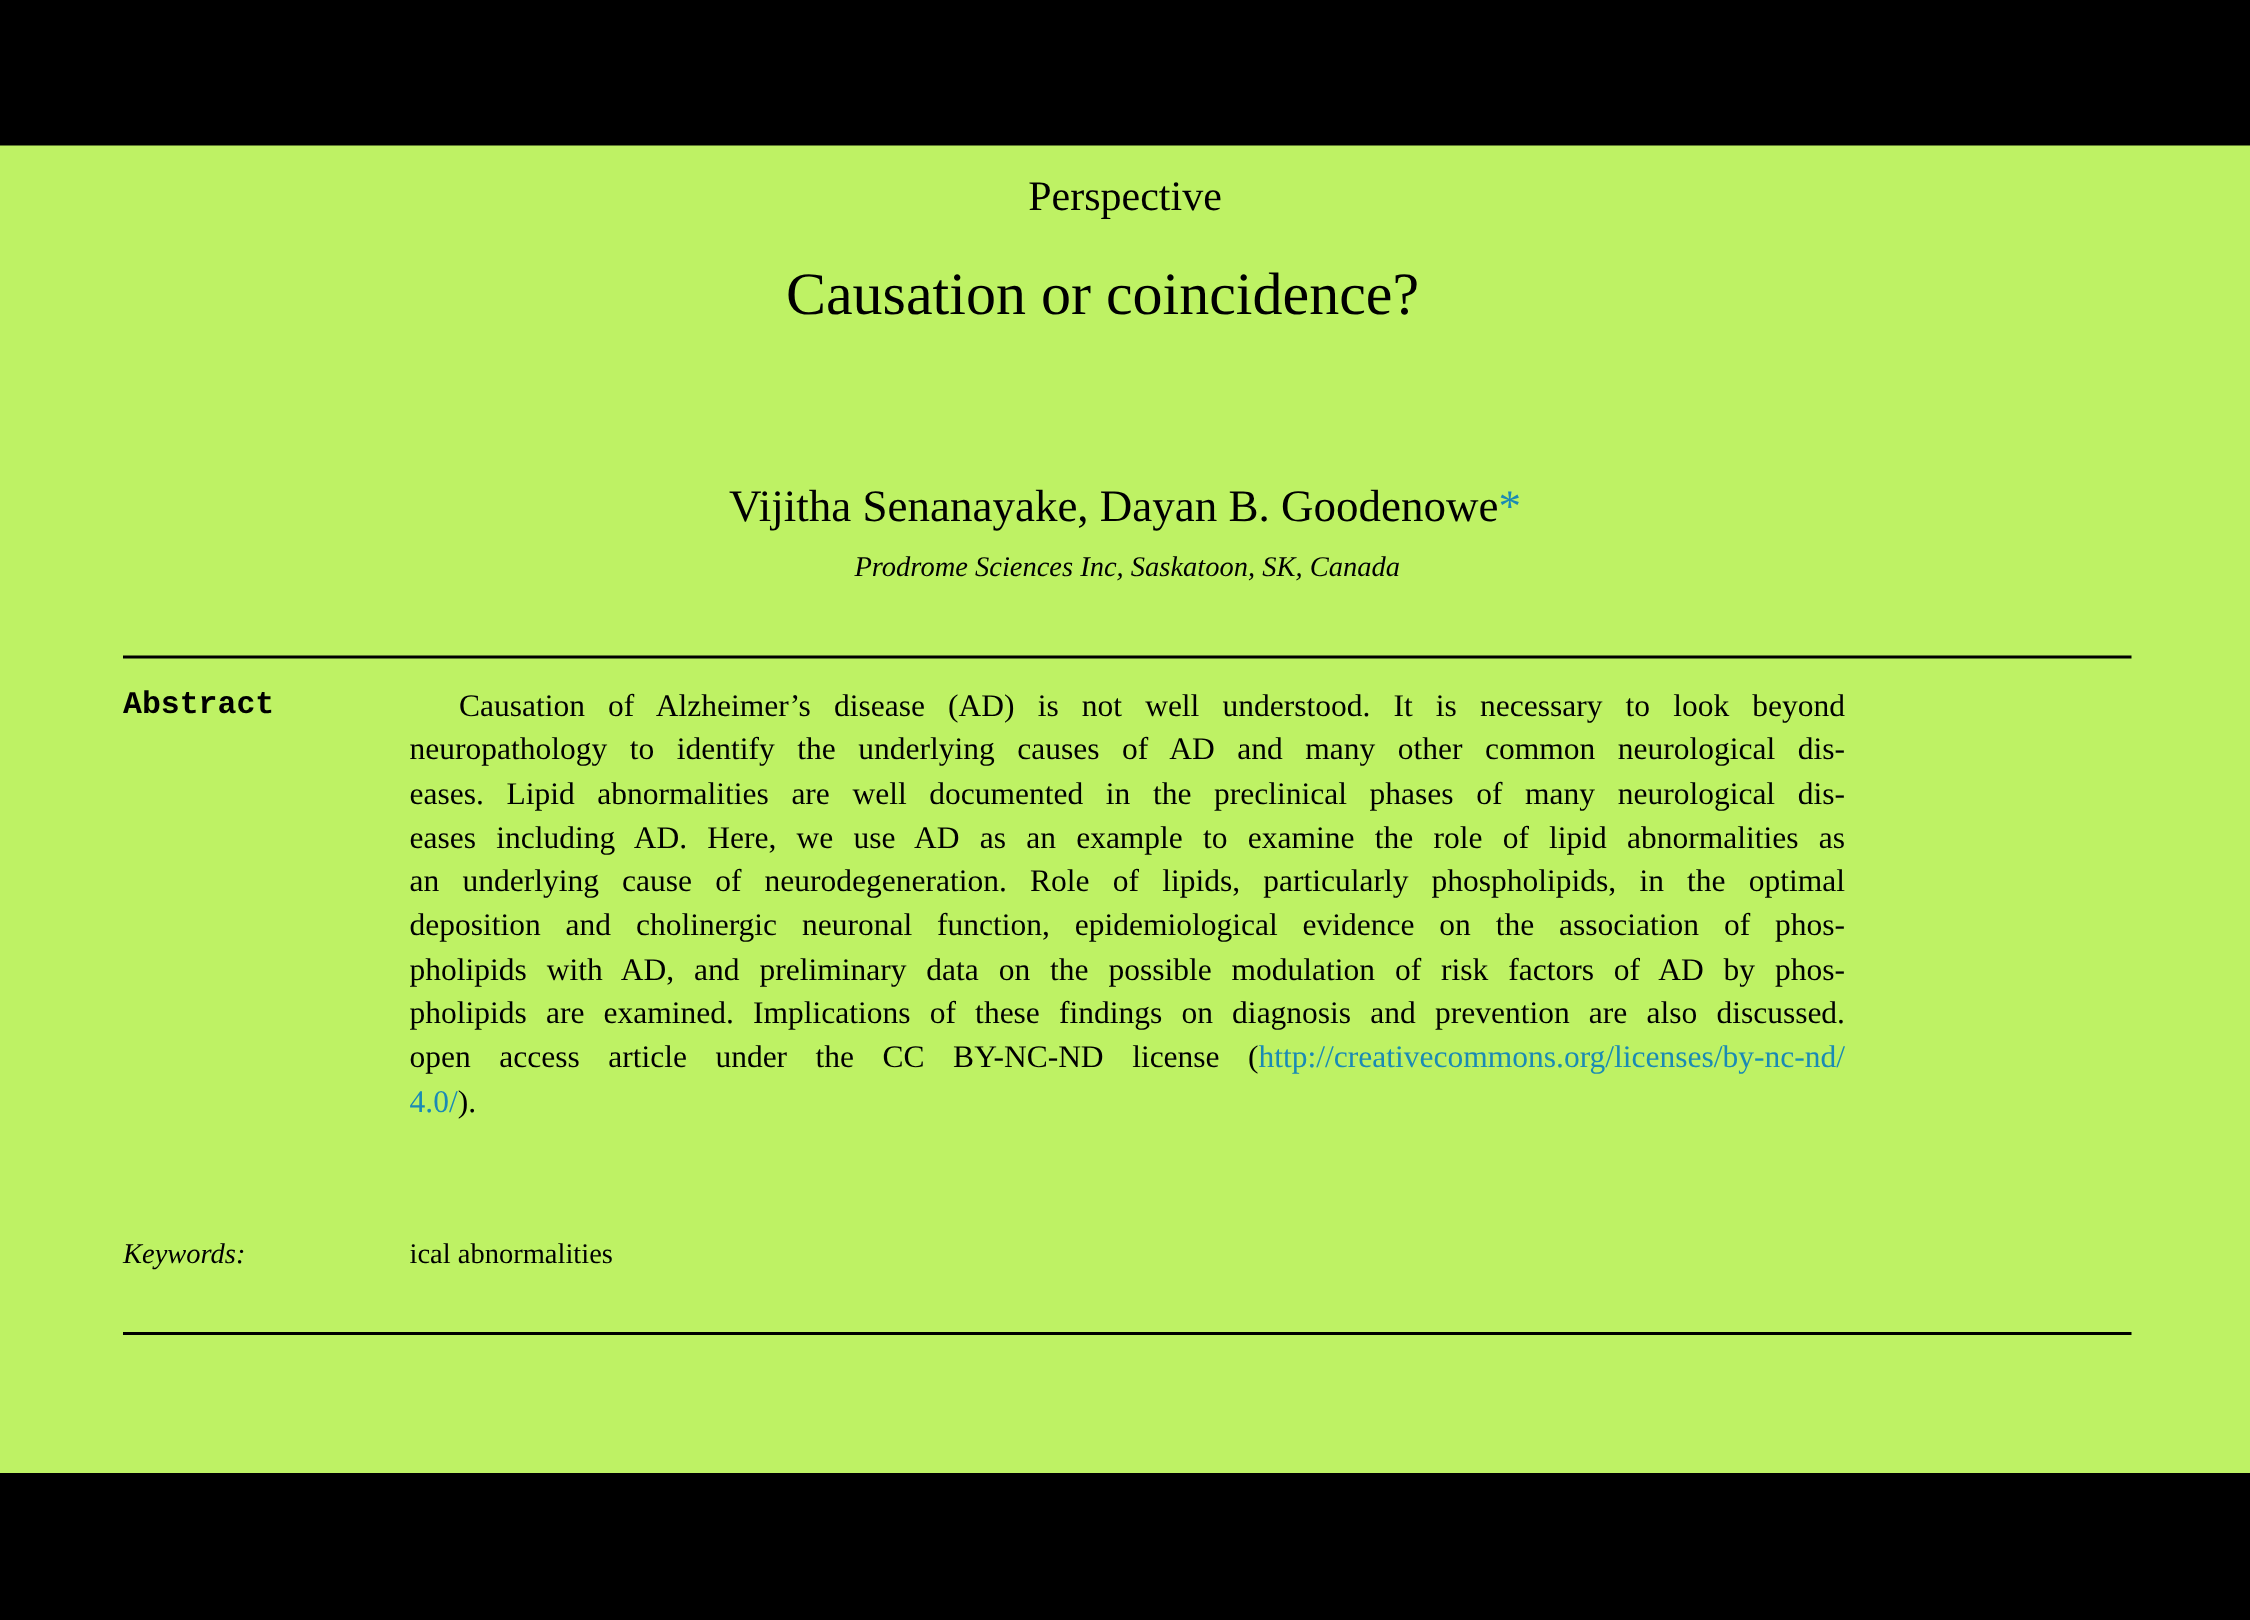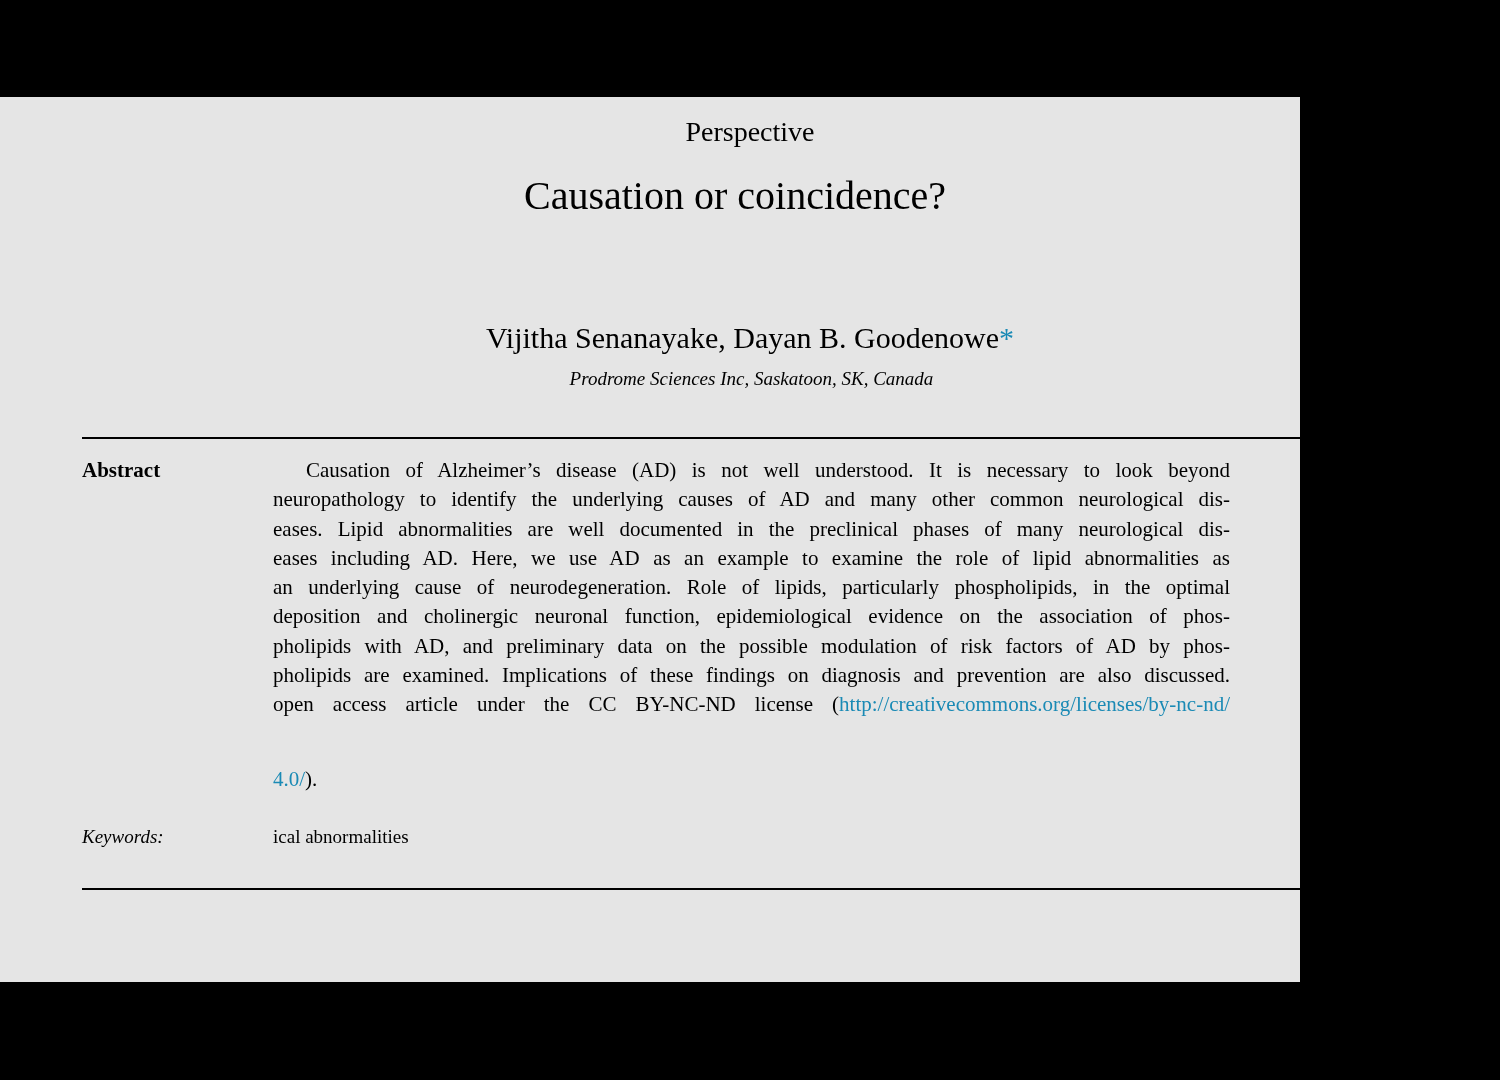--- a/index.html
+++ b/index.html
@@ -10,21 +10,21 @@
       background: #000;
       overflow: hidden;
     }
     .top-bar {
       position: absolute; left: 0; top: 0; width: 1500px; height: 97px; background: #000;
     }
     .bottom-bar {
       position: absolute; left: 0; top: 982px; width: 1500px; height: 98px; background: #000;
     }
     .page {
-      position: absolute; left: 0; top: 97px; width: 1300px; height: 885px; background: #e5e5e5;
+      position: absolute; left: 0; top: 97px; width: 1500px; height: 885px; background: #bef264;
       font-family: "Liberation Serif", "DejaVu Serif", serif;
       color: #000;
     }
     .article-type {
       position: absolute; left: 0; width: 1500px; top: 18px;
       text-align: center; font-size: 28px; line-height: 34px;
     }
     .title {
       position: absolute; left: 0; width: 1470px; top: 72px;
       text-align: center; font-size: 40px; line-height: 54px;
@@ -38,33 +38,33 @@
       position: absolute; left: 0; width: 1503px; top: 270px;
       text-align: center; font-size: 19px; line-height: 24px; font-style: italic;
     }
     .rule {
       position: absolute; left: 82px; width: 1339px; height: 2px; background: #000;
     }
     .rule-top { top: 340px; }
     .rule-bottom { top: 791px; }
     .abstract-label {
       position: absolute; left: 82px; top: 359px;
-      font-size: 21px; line-height: 29px; font-weight: bold;
+      font-size: 21px; line-height: 29px; font-weight: bold; font-family: Liberation Mono, monospace;
     }
     .abstract-body {
       position: absolute; left: 273px; top: 359px; width: 957px;
       font-size: 21px; line-height: 29.3px;
     }
     .abstract-line {
       display: block; white-space: nowrap;
       text-align: justify; text-align-last: justify;
       height: 29.3px;
     }
     .abstract-line.first { text-indent: 33px; }
-    .abstract-line.last { text-align-last: left; margin-top: 45px; }
+    .abstract-line.last { text-align-last: left; }
     .link { color: #1a8ab5; text-decoration: none; }
     .keywords-label {
       position: absolute; left: 82px; top: 726px;
       font-size: 19px; line-height: 28px; font-style: italic;
     }
     .keywords-body {
       position: absolute; left: 273px; top: 726px; width: 957px;
       font-size: 19px; line-height: 27px;
     }
     .kw-line {

